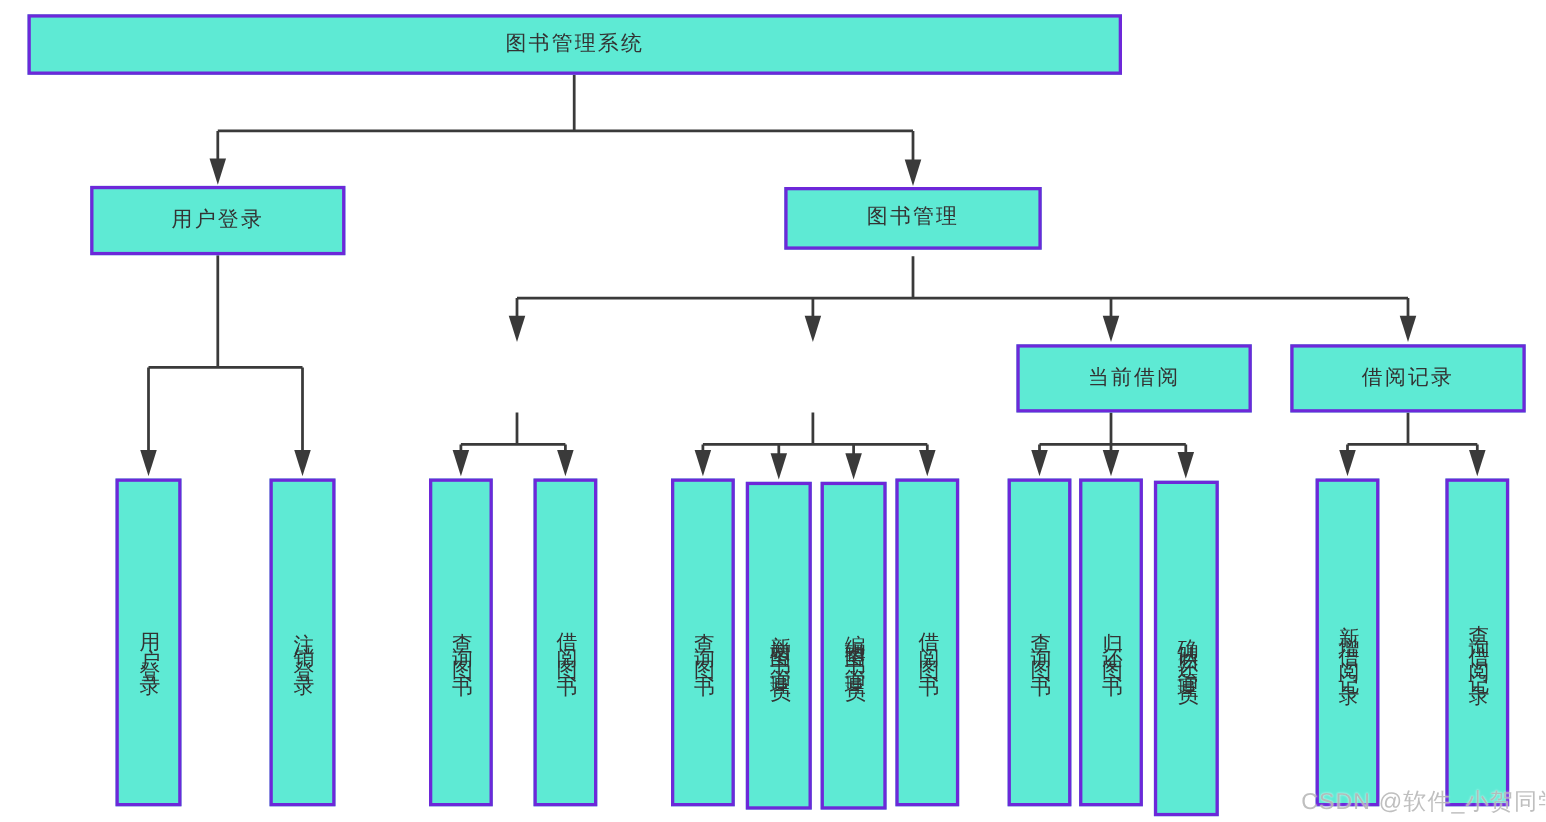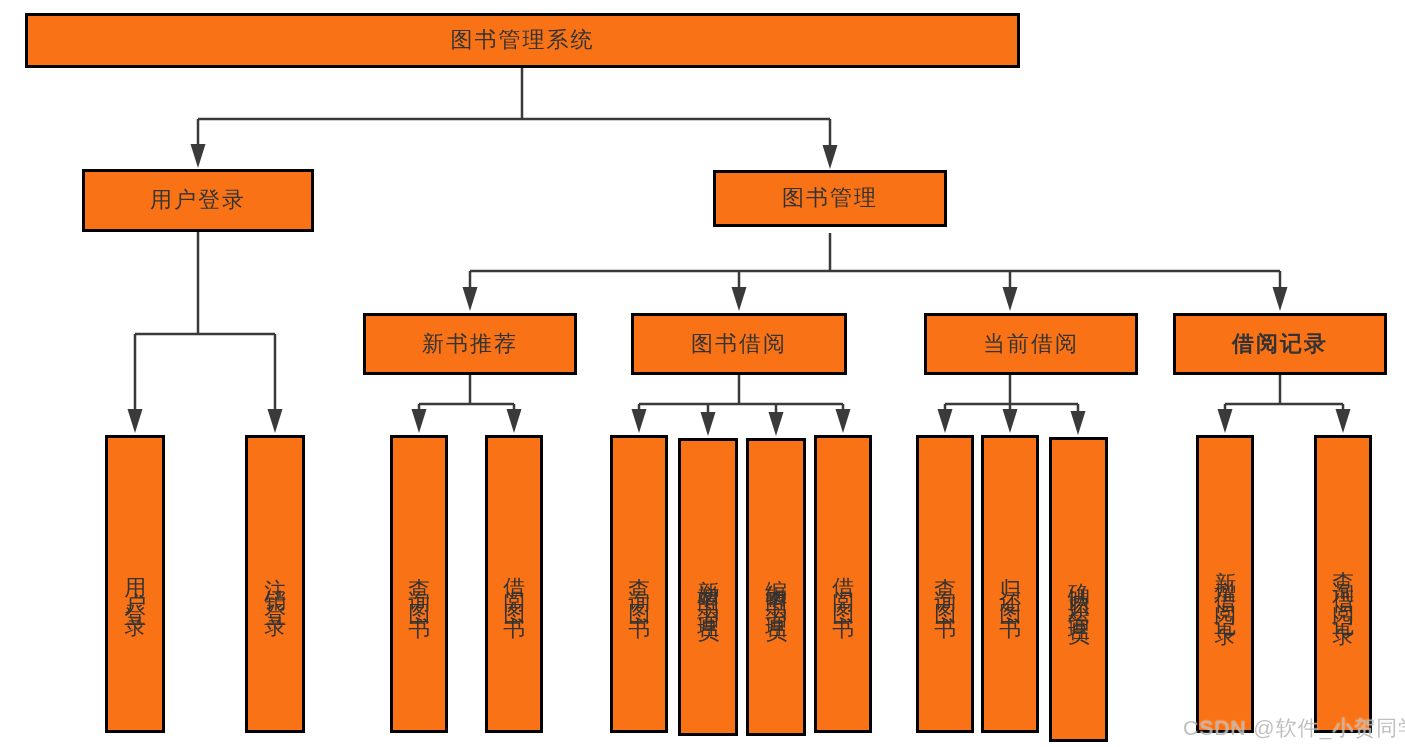--- a/index.html
+++ b/index.html
@@ -16,27 +16,27 @@
     overflow: hidden;
   }
   .stage svg {
     position: absolute;
     left: 0;
     top: 0;
   }
   .node {
     position: absolute;
     box-sizing: border-box;
-    background: #f97316;
-    border: 3px solid #000000;
+    background: #5eead4;
+    border: 3px solid #6d28d9;
     color: #333333;
     display: flex;
     align-items: center;
     justify-content: center;
-    font-size: 22px;
+    font-size: 19px;
     letter-spacing: 2px;
     text-align: center;
     line-height: 1.2;
   }
   .node.vtext {
     writing-mode: vertical-rl;
     letter-spacing: 13px;
     padding-top: 4px;
   }
   .node.vtext.vlong {
@@ -108,24 +108,22 @@
       <polygon points="1225,433 1217.5,409 1232.5,409"></polygon>
       <polygon points="1343,433 1335.5,409 1350.5,409"></polygon>
     </g>
   </svg>
 
   <div class="node" style="left:25px; top:13px; width:995px; height:55px;">图书管理系统</div>
 
   <div class="node" style="left:82px; top:169px; width:232px; height:63px;">用户登录</div>
   <div class="node" style="left:713px; top:170px; width:234px; height:57px;">图书管理</div>
 
-  <div class="node" style="left:363px; top:313px; width:214px; height:62px;">新书推荐</div>
-  <div class="node" style="left:631px; top:313px; width:216px; height:62px;">图书借阅</div>
   <div class="node" style="left:903px; top:313px; width:214px; height:62px;margin-left:21px;">当前借阅</div>
-  <div class="node" style="left:1173px; top:313px; width:214px; height:62px;font-weight:bold;">借阅记录</div>
+  <div class="node" style="left:1173px; top:313px; width:214px; height:62px;">借阅记录</div>
 
   <div class="node vtext" style="left:105px; top:435px; width:60px; height:298px;">用户登录</div>
   <div class="node vtext" style="left:245px; top:435px; width:60px; height:298px;">注销登录</div>
 
   <div class="node vtext" style="left:390px; top:435px; width:58px; height:298px;">查询图书</div>
   <div class="node vtext" style="left:485px; top:435px; width:58px; height:298px;">借阅图书</div>
 
   <div class="node vtext" style="left:610px; top:435px; width:58px; height:298px;">查询图书</div>
   <div class="node vtext vlong" style="left:678px; top:438px; width:60px; height:298px;">新增图书（管理员）</div>
   <div class="node vtext vlong" style="left:746px; top:438px; width:60px; height:298px;">编辑图书（管理员）</div>

